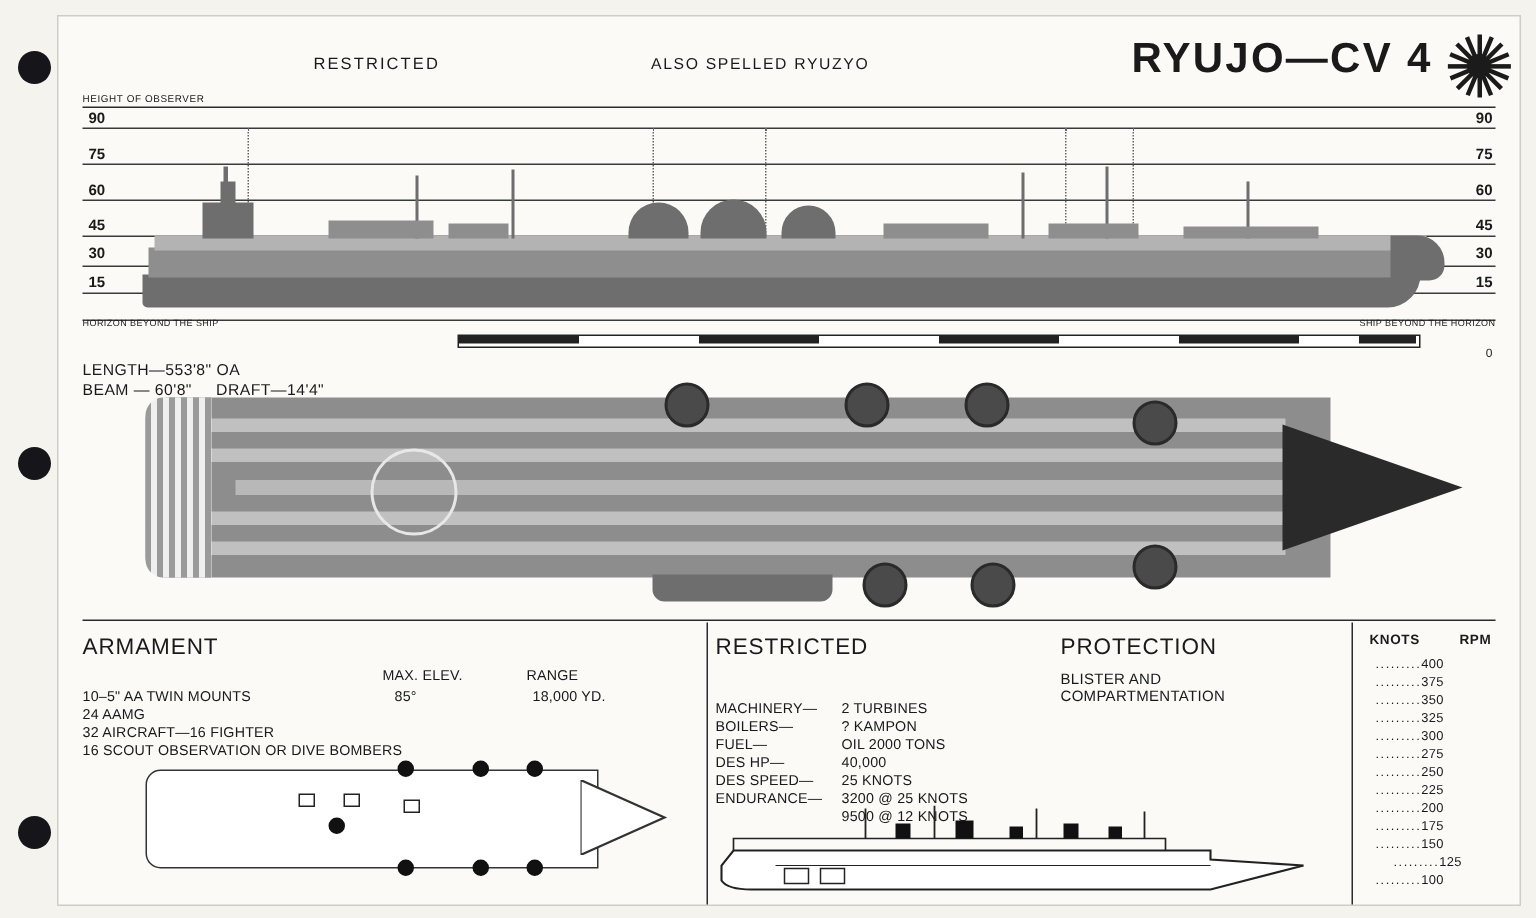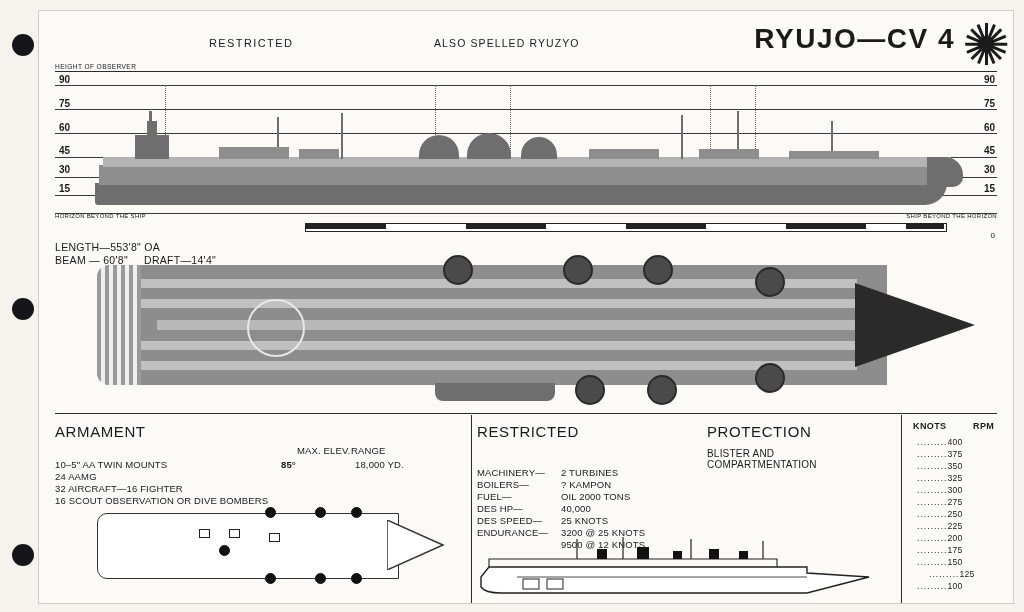--- a/index.html
+++ b/index.html
@@ -320,25 +320,25 @@
 
 
     <div class="rule" style="left:16px;top:402px;width:942px;height:1px;"></div>
 
     <div id="bottom">
       <div class="vrule" style="left:432px;height:188px;"></div>
       <div class="vrule" style="left:862px;height:188px;"></div>
 
       <div id="arm">
         <div class="sec-title">ARMAMENT</div>
-        <div class="arm-line" style="left:200px;top:22px;margin-left:42px;">MAX. ELEV.</div>
+        <div class="arm-line" style="left:200px;top:22px;">MAX. ELEV.</div>
         <div class="arm-line" style="left:296px;top:22px;">RANGE</div>
 
         <div class="arm-line" style="left:0;top:36px;">10–5" AA TWIN MOUNTS</div>
-        <div class="arm-line" style="left:226px;top:36px;font-weight:bold;">85°</div>
+        <div class="arm-line" style="left:208px;top:36px;">85°</div>
         <div class="arm-line" style="left:300px;top:36px;">18,000 YD.</div>
 
         <div class="arm-line" style="left:0;top:48px;">24     AAMG</div>
         <div class="arm-line" style="left:0;top:60px;">32 AIRCRAFT—16 FIGHTER</div>
         <div class="arm-line" style="left:0;top:72px;">            16 SCOUT OBSERVATION OR DIVE BOMBERS</div>
 
         <div id="armsketch">
           <div class="outline"></div>
           <svg class="nose-o" viewBox="0 0 74 50">
             <path d="M0 0 L56 25 L0 50 Z" fill="#ffffff" stroke="#333" stroke-width="1.5"></path>

